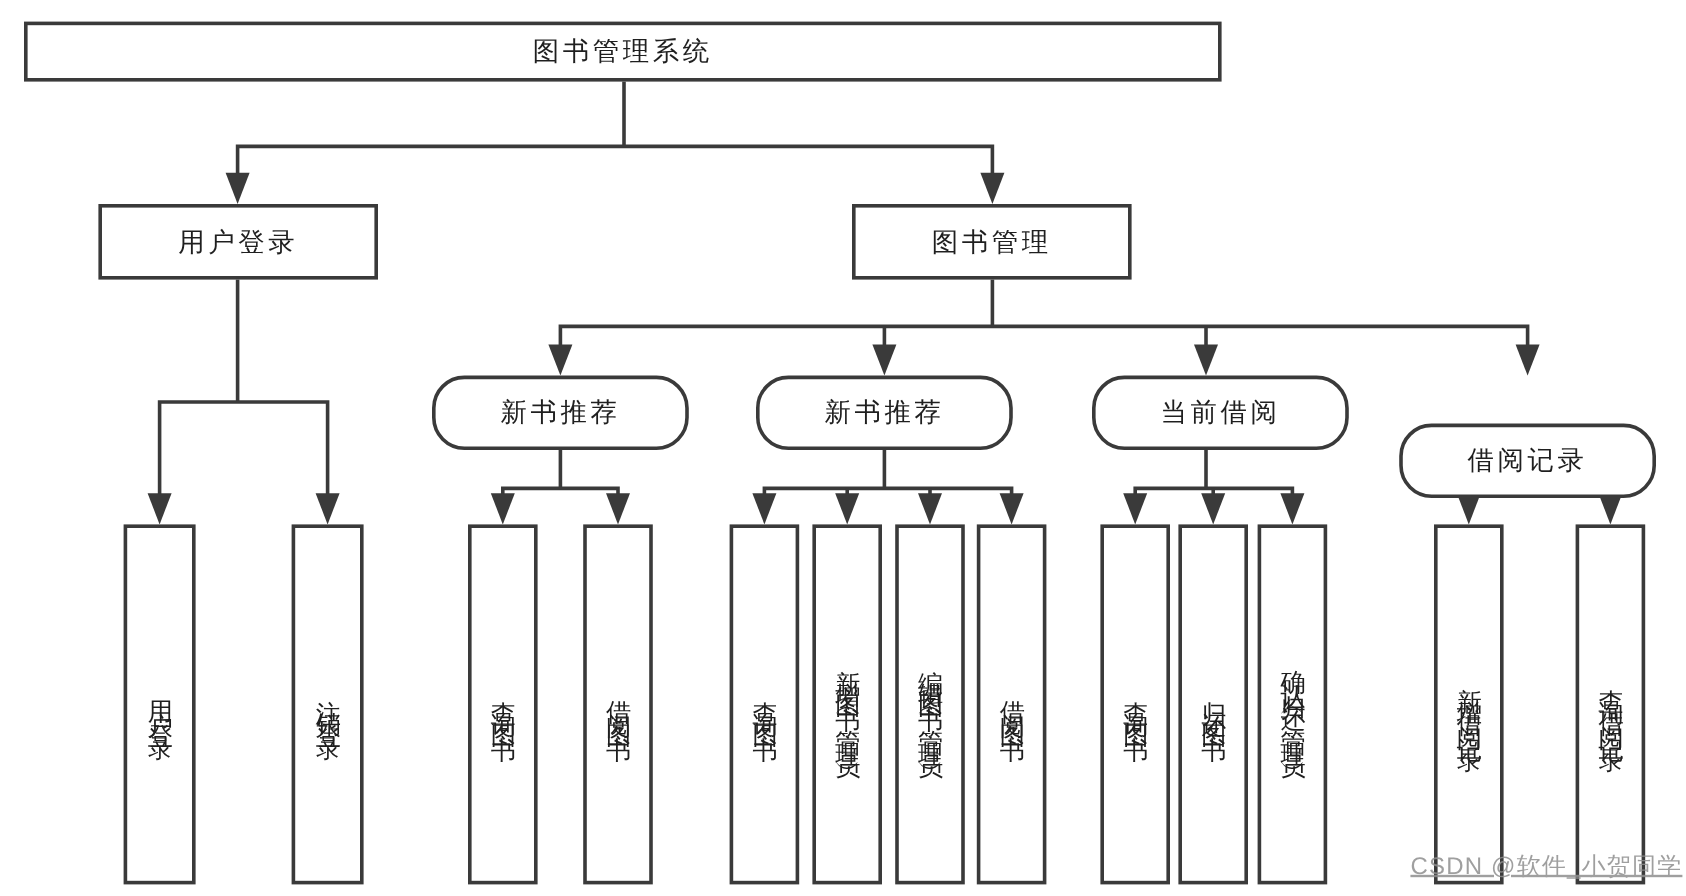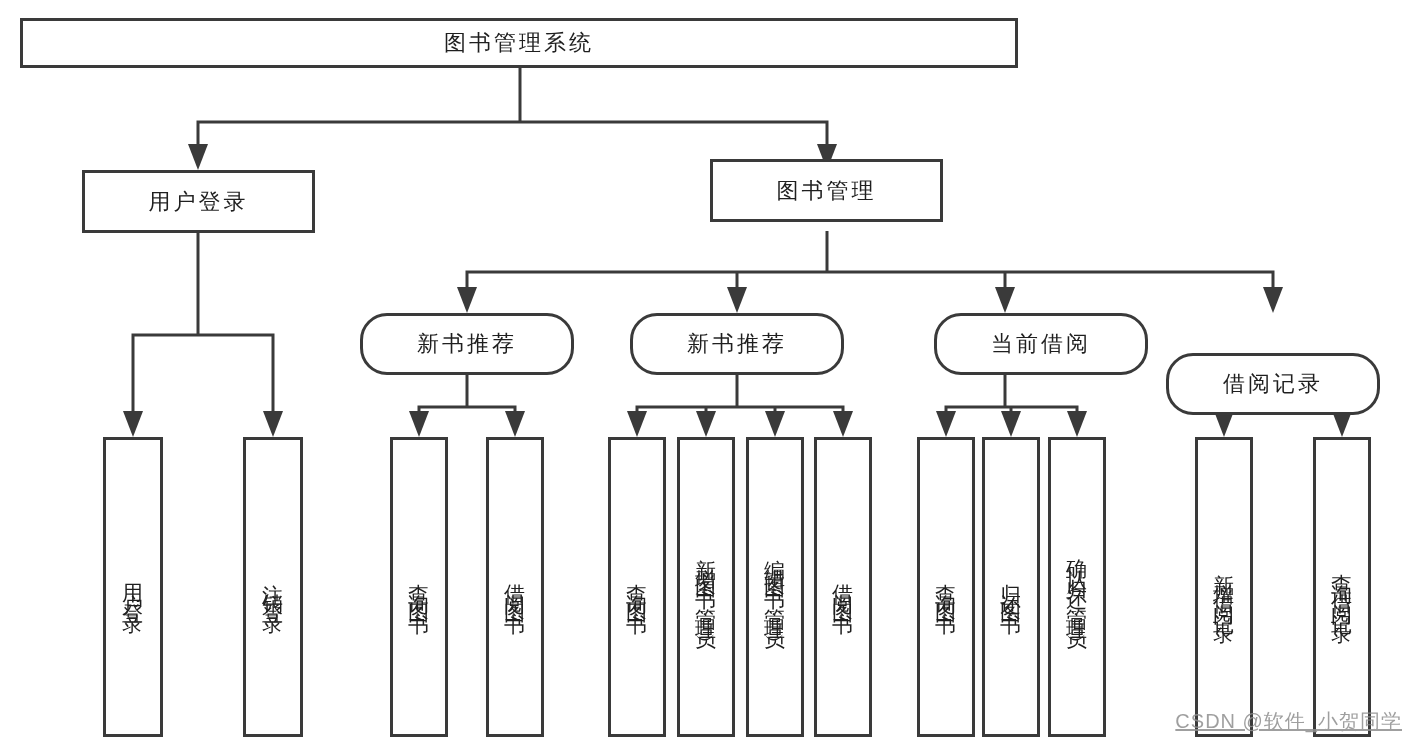--- a/index.html
+++ b/index.html
@@ -41,25 +41,25 @@
     justify-content: center;
     color: var(--text);
   }
   .h-label {
     font-size: 22px;
     letter-spacing: 3px;
     white-space: nowrap;
   }
   .root-box   { left: 20px;  top: 18px;  width: 998px; height: 50px; text-align: right; }
   .l2-a       { left: 82px;  top: 170px; width: 233px; height: 63px; }
-  .l2-b       { left: 710px; top: 159px; width: 233px; height: 63px; }
+  .l2-b       { left: 710px; top: 170px; width: 233px; height: 63px; }
   .l3         { top: 313px; width: 214px; height: 62px; border-radius: 27px; }
   .l3-1 { left: 360px; }
   .l3-2 { left: 630px; }
-  .l3-3 { left: 934px; }
+  .l3-3 { left: 910px; }
   .l3-4 { left: 1166px; margin-top: 40px; }
   .leaf {
     top: 437px;
     height: 300px;
     width: 58px;
   }
   .leaf-wide { width: 60px; }
   .vtext {
     writing-mode: vertical-rl;
     text-orientation: mixed;

